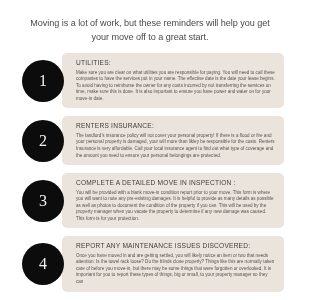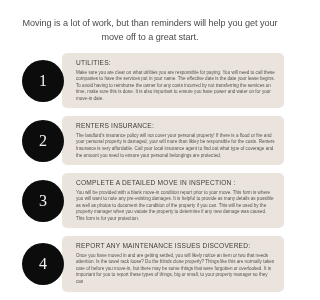--- a/index.html
+++ b/index.html
@@ -97,21 +97,21 @@
   .tip-badge span { display: block; transform: translateY(-0.5px); }
 
   
   .tip-1 .tip-card { padding-top: 5px; }
 </style>
 </head>
 <body>
 
 <div class="page">
 
-  <p class="intro">Moving is a lot of work, but than reminders will help you get your move off to a great start.</p>
+  <p class="intro">Moving is a lot of work, but these reminders will help you get your move off to a great start.</p>
 
   <div class="tips">
 
     <div class="tip tip-1">
       <div class="tip-badge">
         <span>1</span>
       </div>
       <div class="tip-card">
         <div class="tip-heading">UTILITIES:</div>
         <div class="tip-body">Make sure you are clear on what utilities you are responsible for paying. You will need to call these companies to have the services put in your name. The effective date is the date your lease begins. To avoid having to reimburse the owner for any costs incurred by not transferring the services on time, make sure this is done. It is also important to ensure you have power and water on for your move-in date.</div>

